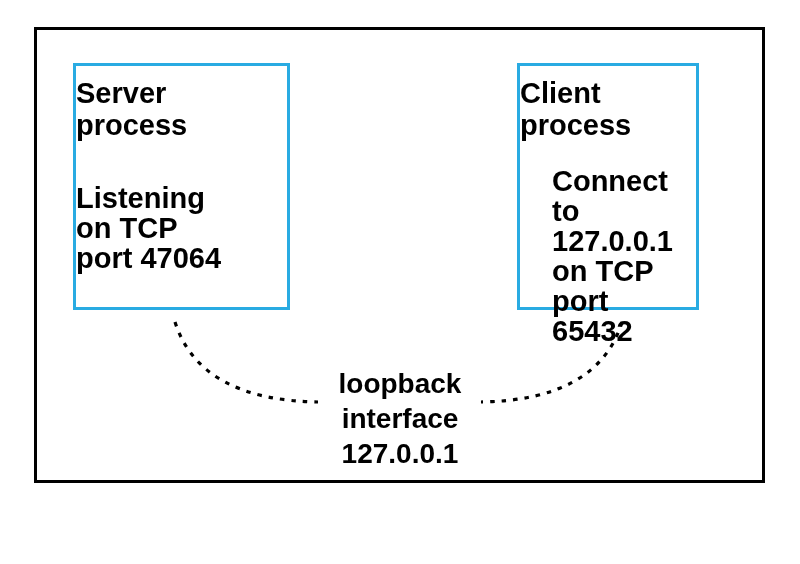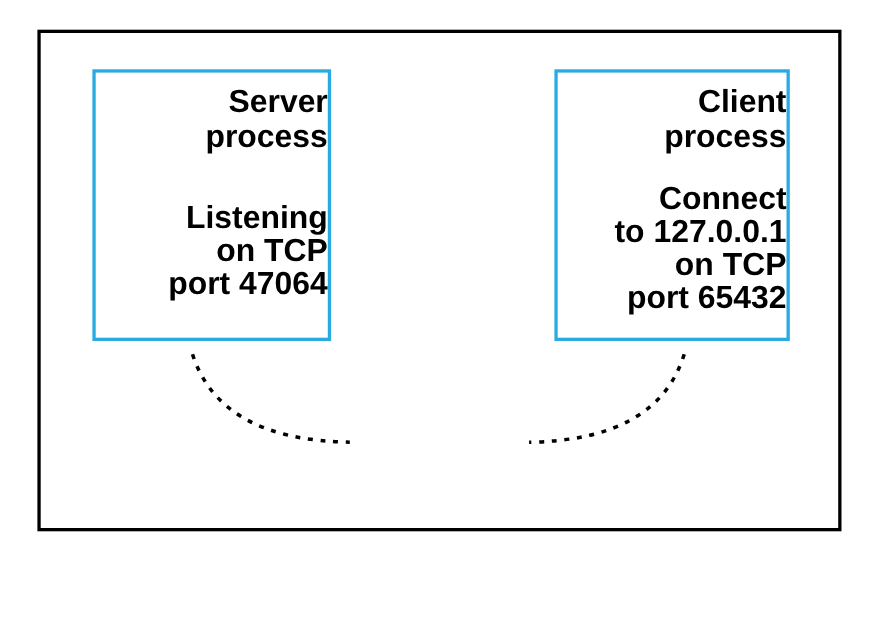--- a/index.html
+++ b/index.html
@@ -32,38 +32,37 @@
     height: 456px;
     border: 3px solid var(--host-box-border);
     background: transparent;
   }
   .process-box {
     position: absolute;
     top: 63px;
     height: 247px;
     border: 3px solid var(--process-box-border);
     background: var(--background);
-    text-align: right;
+    text-align: left;
     padding-top: 11px;
-    margin-left: 11px;
   }
   .server-box { left: 73px;  width: 217px; }
-  .client-box { left: 493px; width: 214px; }
+  .client-box { left: 517px; width: 182px; }
   .box-title {
     font-size: 29px;
     line-height: 32px;
     white-space: pre-line;
   }
   .box-detail {
     font-size: 29px;
     line-height: 30px;
     white-space: pre-line;
   }
   .server-box .box-detail { margin-top: 42px; }
-  .client-box .box-detail { margin-top: 25px; }
+  .client-box .box-detail { margin-top: 25px; padding-left: 32px; }
   .curves {
     position: absolute;
     left: 0;
     top: 0;
     pointer-events: none;
   }
   .curves path {
     fill: none;
     stroke: var(--connection-line);
     stroke-width: 3.2px;
@@ -111,15 +110,18 @@
 to 127.0.0.1
 on TCP
 port 65432</div>
   </div>
 
   <svg class="curves" width="800" height="564" viewBox="0 0 800 564">
     <path d="M 175 322 Q 200 400 318 402"></path>
     <path d="M 622 322 Q 598 400 481 402"></path>
   </svg>
 
+  <div class="loopback-label">loopback
+interface
+127.0.0.1</div>
 
 
 </div>
 
 </body></html>

